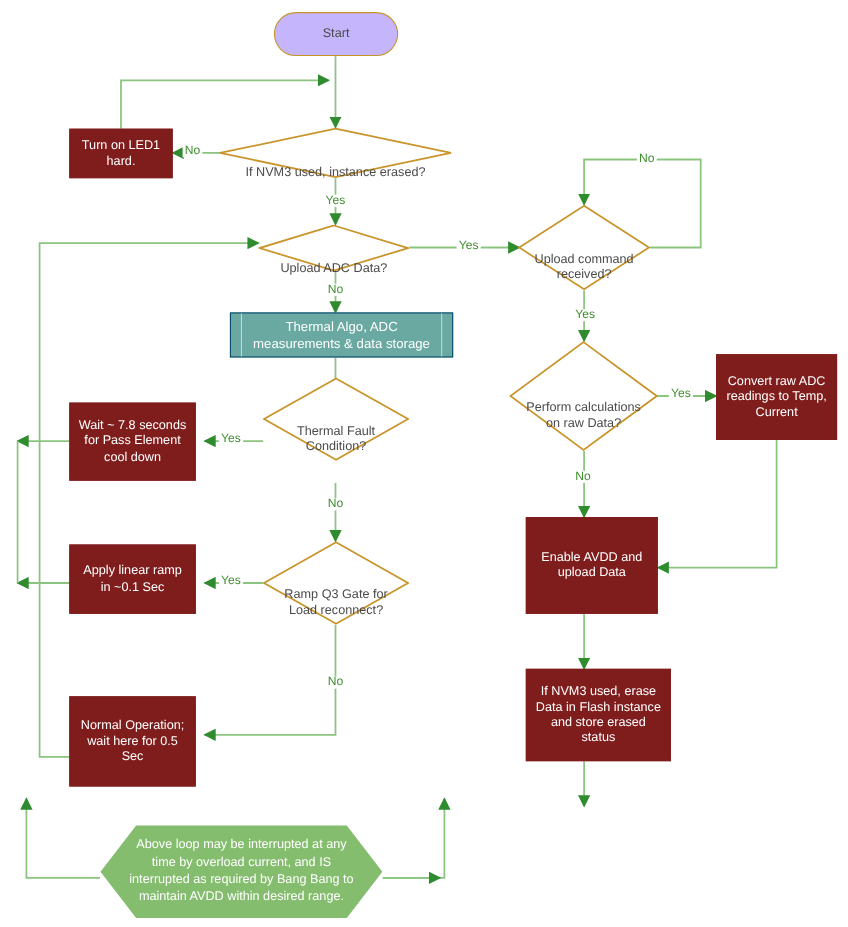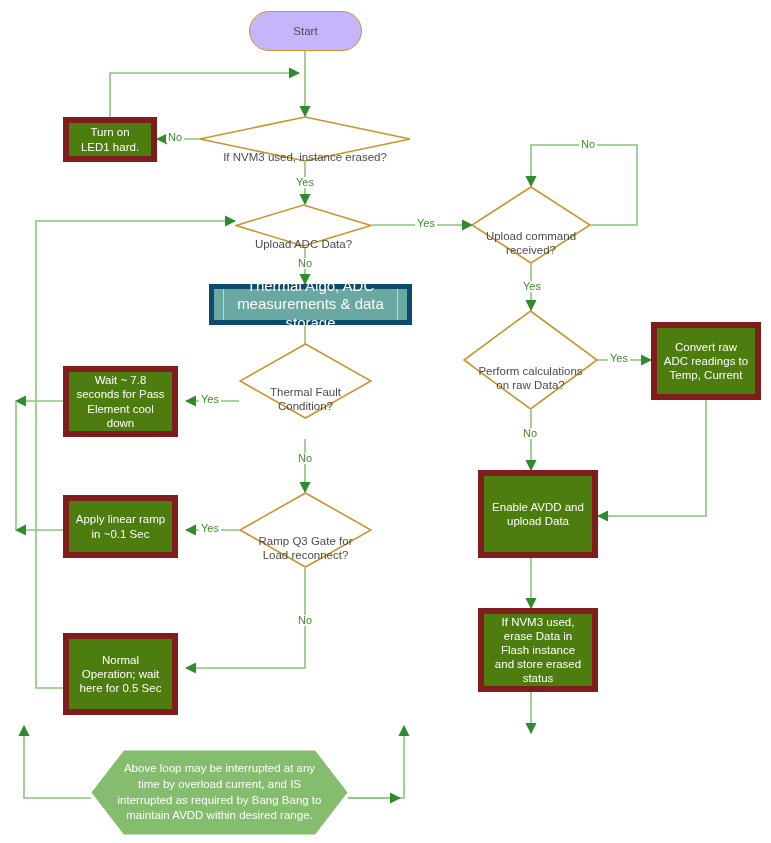--- a/index.html
+++ b/index.html
@@ -6,26 +6,26 @@
   body{width:771px;height:843px;font-family:"Liberation Sans",sans-serif;}
   #stage{position:relative;width:771px;height:843px;overflow:hidden;background:#fff;}
 
   svg#wires{position:absolute;left:0;top:0;width:771px;height:843px;}
 
   .node{position:absolute;box-sizing:border-box;display:flex;align-items:center;
         justify-content:center;text-align:center;}
   .node span{display:block;line-height:1.22;}
 
   
-  .proc{background:#4d7c0f;border:6px solid #7f1d1d;color:#ffffff;
+  .proc{background:#7f1d1d;border:2px solid #7f1d1d;color:#ffffff;
         font-size:11.5px;padding:4px 6px;}
 
   
-  .predef{background:#6aa9a2;border:5px solid #0c4a6e;color:#ffffff;
-          font-size:15px;padding:4px 16px;}
+  .predef{background:#6aa9a2;border:1px solid #0c4a6e;color:#ffffff;
+          font-size:12px;padding:4px 16px;}
   .predef .bar{position:absolute;top:0;bottom:0;width:1px;background:#bcdad6;}
   .predef .bar.l{left:9px;} .predef .bar.r{right:9px;}
 
   
   .decision{background:transparent;border:none;color:#4b4b4b;font-size:11.5px;}
   .decision .dshape{position:absolute;left:0;top:0;width:100%;height:100%;}
   .decision .dtext{position:relative;z-index:2;padding:0 10px;margin-top:36px;}
 
   
   .term{background:#c4b5fd;border:1.6px solid #c9952b;border-radius:22px;
@@ -179,21 +179,21 @@
   </div>
 
   <div class="node proc" style="left:651px;top:322px;width:110px;height:78px;">
     <span>Convert raw ADC readings to Temp, Current</span>
   </div>
 
   <div class="node proc" style="left:478px;top:470px;width:120px;height:88px;">
     <span>Enable AVDD and upload Data</span>
   </div>
 
-  <div class="node proc" style="left:478px;top:608px;width:120px;height:84px;">
+  <div class="node proc" style="left:478px;top:608px;width:132px;height:84px;">
     <span>If NVM3 used, erase Data in Flash instance and store erased status</span>
   </div>
 
 
   <div class="elabel" style="left:166px;top:132px;">No</div>
   <div class="elabel" style="left:294px;top:177px;">Yes</div>
   <div class="elabel" style="left:415px;top:218px;">Yes</div>
   <div class="elabel" style="left:296px;top:258px;">No</div>
   <div class="elabel" style="left:199px;top:394px;">Yes</div>
   <div class="elabel" style="left:296px;top:453px;">No</div>

